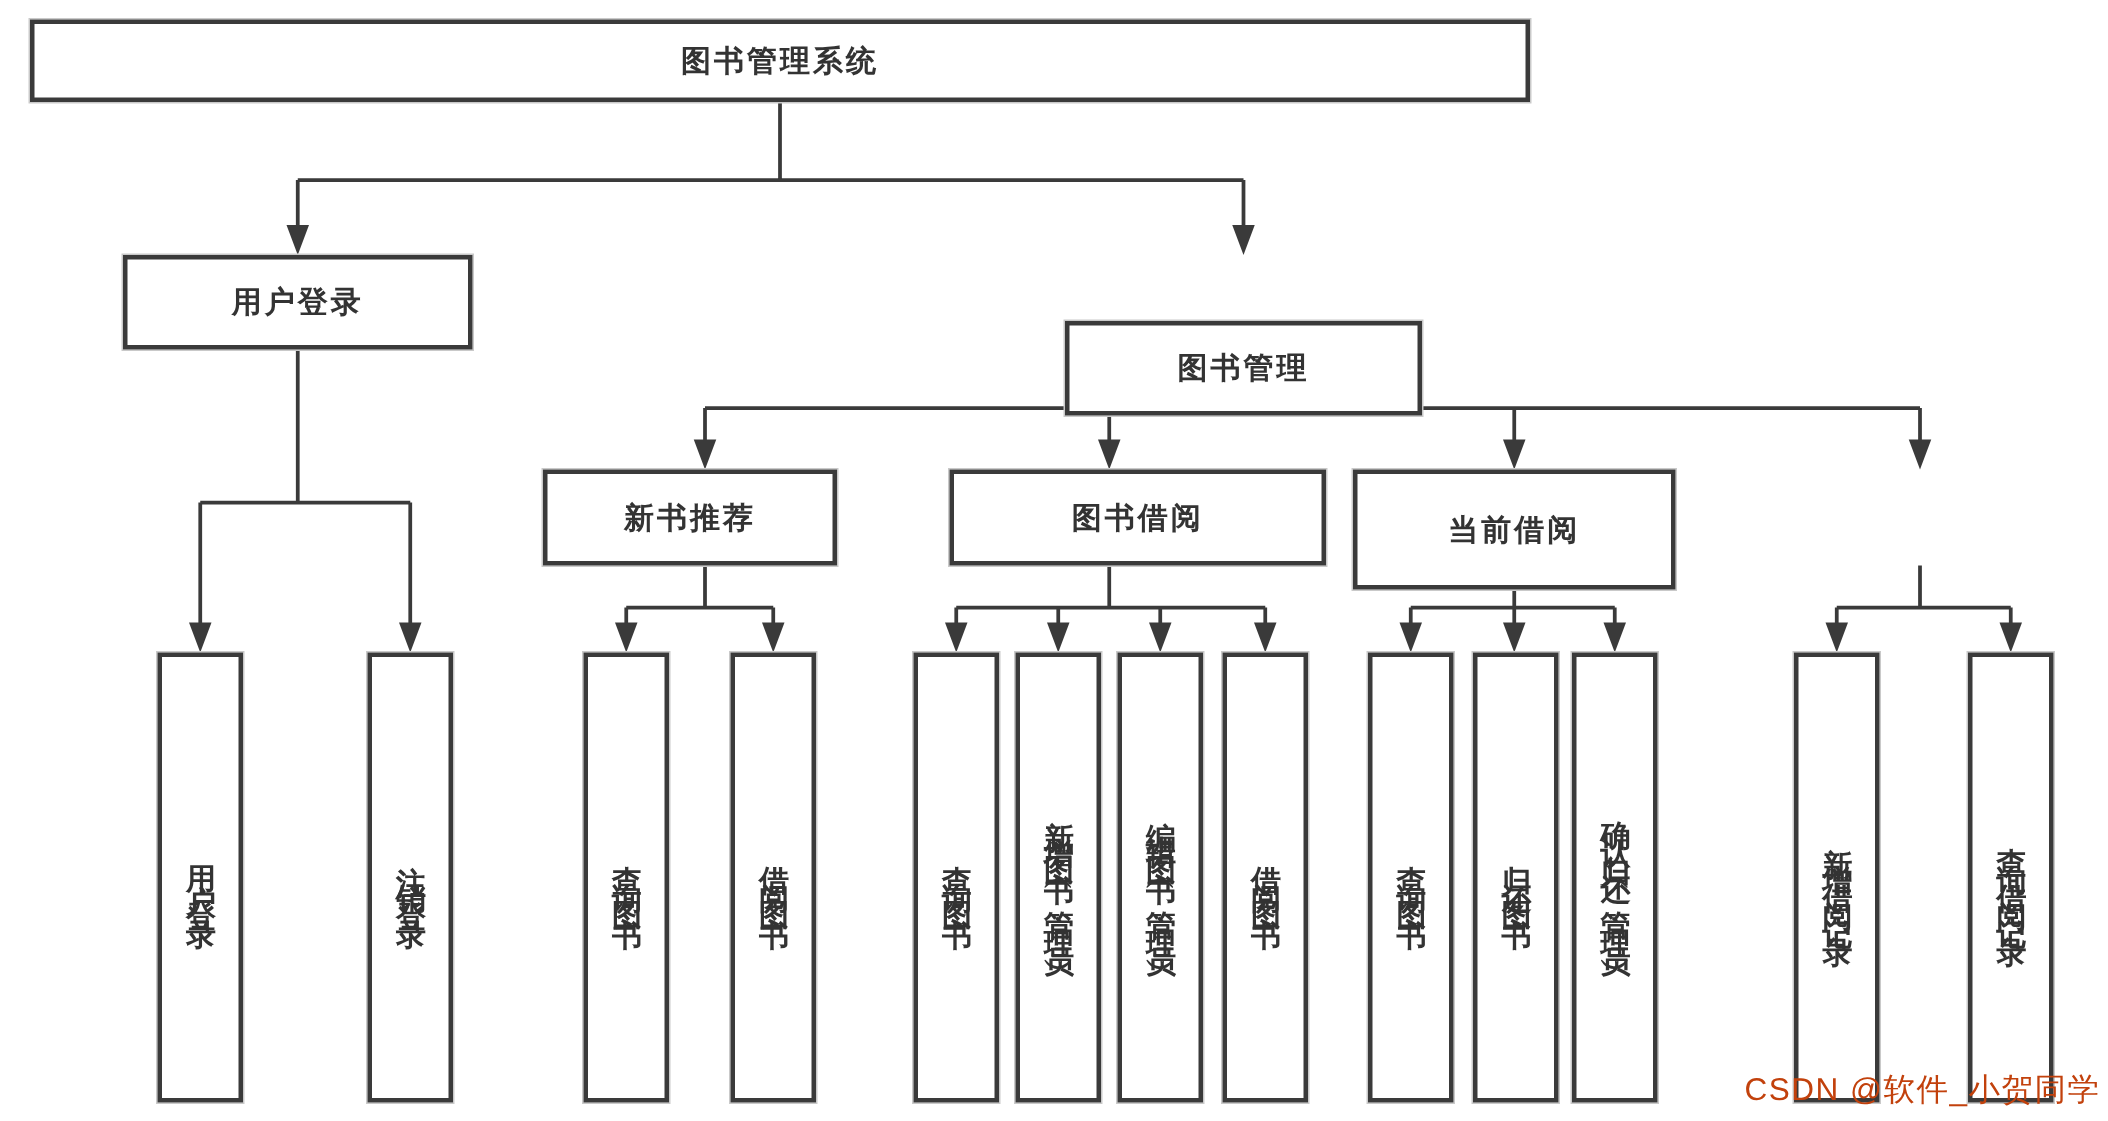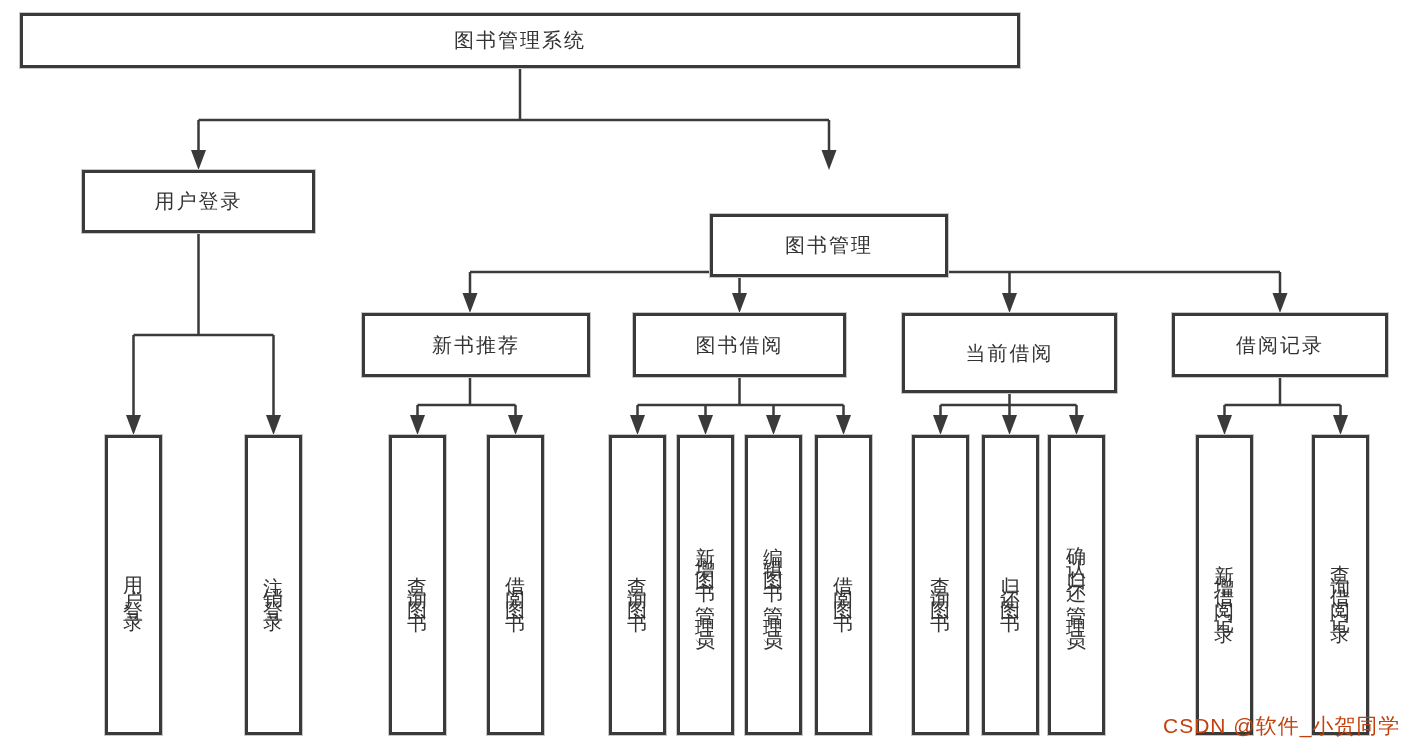--- a/index.html
+++ b/index.html
@@ -21,20 +21,21 @@
     position: absolute;
     box-sizing: border-box;
     border: 3px solid #3a3a3a;
     background: #ffffff;
     display: flex;
     align-items: center;
     justify-content: center;
     color: #333333;
     z-index: 2;
     box-shadow: 0 0 0 1px #c9c9c9;
+    font-weight: bold;
   }
   .hnode {
     font-size: 20px;
     letter-spacing: 2px;
   }
   .vnode {
     width: 57px;
     height: 300px;
     top: 435px;
   }
@@ -104,24 +105,23 @@
       <use href="#arr" x="1224.5" y="435"></use>
       <use href="#arr" x="1340.5" y="435"></use>
     </g>
   </svg>
 
   <div class="node hnode" style="left:20px; top:13px; width:1000px; height:55px;">图书管理系统</div>
 
   <div class="node hnode" style="left:82px; top:170px; width:233px; height:63px;">用户登录</div>
   <div class="node hnode" style="left:710px; top:170px; width:238px; height:63px;margin-top:44px;">图书管理</div>
 
-  <div class="node hnode" style="left:362px; top:313px; width:228px; height:64px;">新书推荐</div>
-  <div class="node hnode" style="left:633px; top:313px; width:213px; height:64px;">图书借阅</div>
+  <div class="node hnode" style="left:362px; top:313px; width:196px; height:64px;">新书推荐</div>
+  <div class="node hnode" style="left:633px; top:313px; width:251px; height:64px;">图书借阅</div>
   <div class="node hnode" style="left:902px; top:313px; width:215px; height:80px;">当前借阅</div>
-  <div class="node hnode" style="left:1172px; top:313px; width:216px; height:64px;">借阅记录</div>
 
   <div class="node vnode" style="left:105px;">
     <span>用户登录</span>
   </div>
   <div class="node vnode" style="left:245px;">
     <span>注销登录</span>
   </div>
 
   <div class="node vnode" style="left:389px;">
     <span>查询图书</span>

